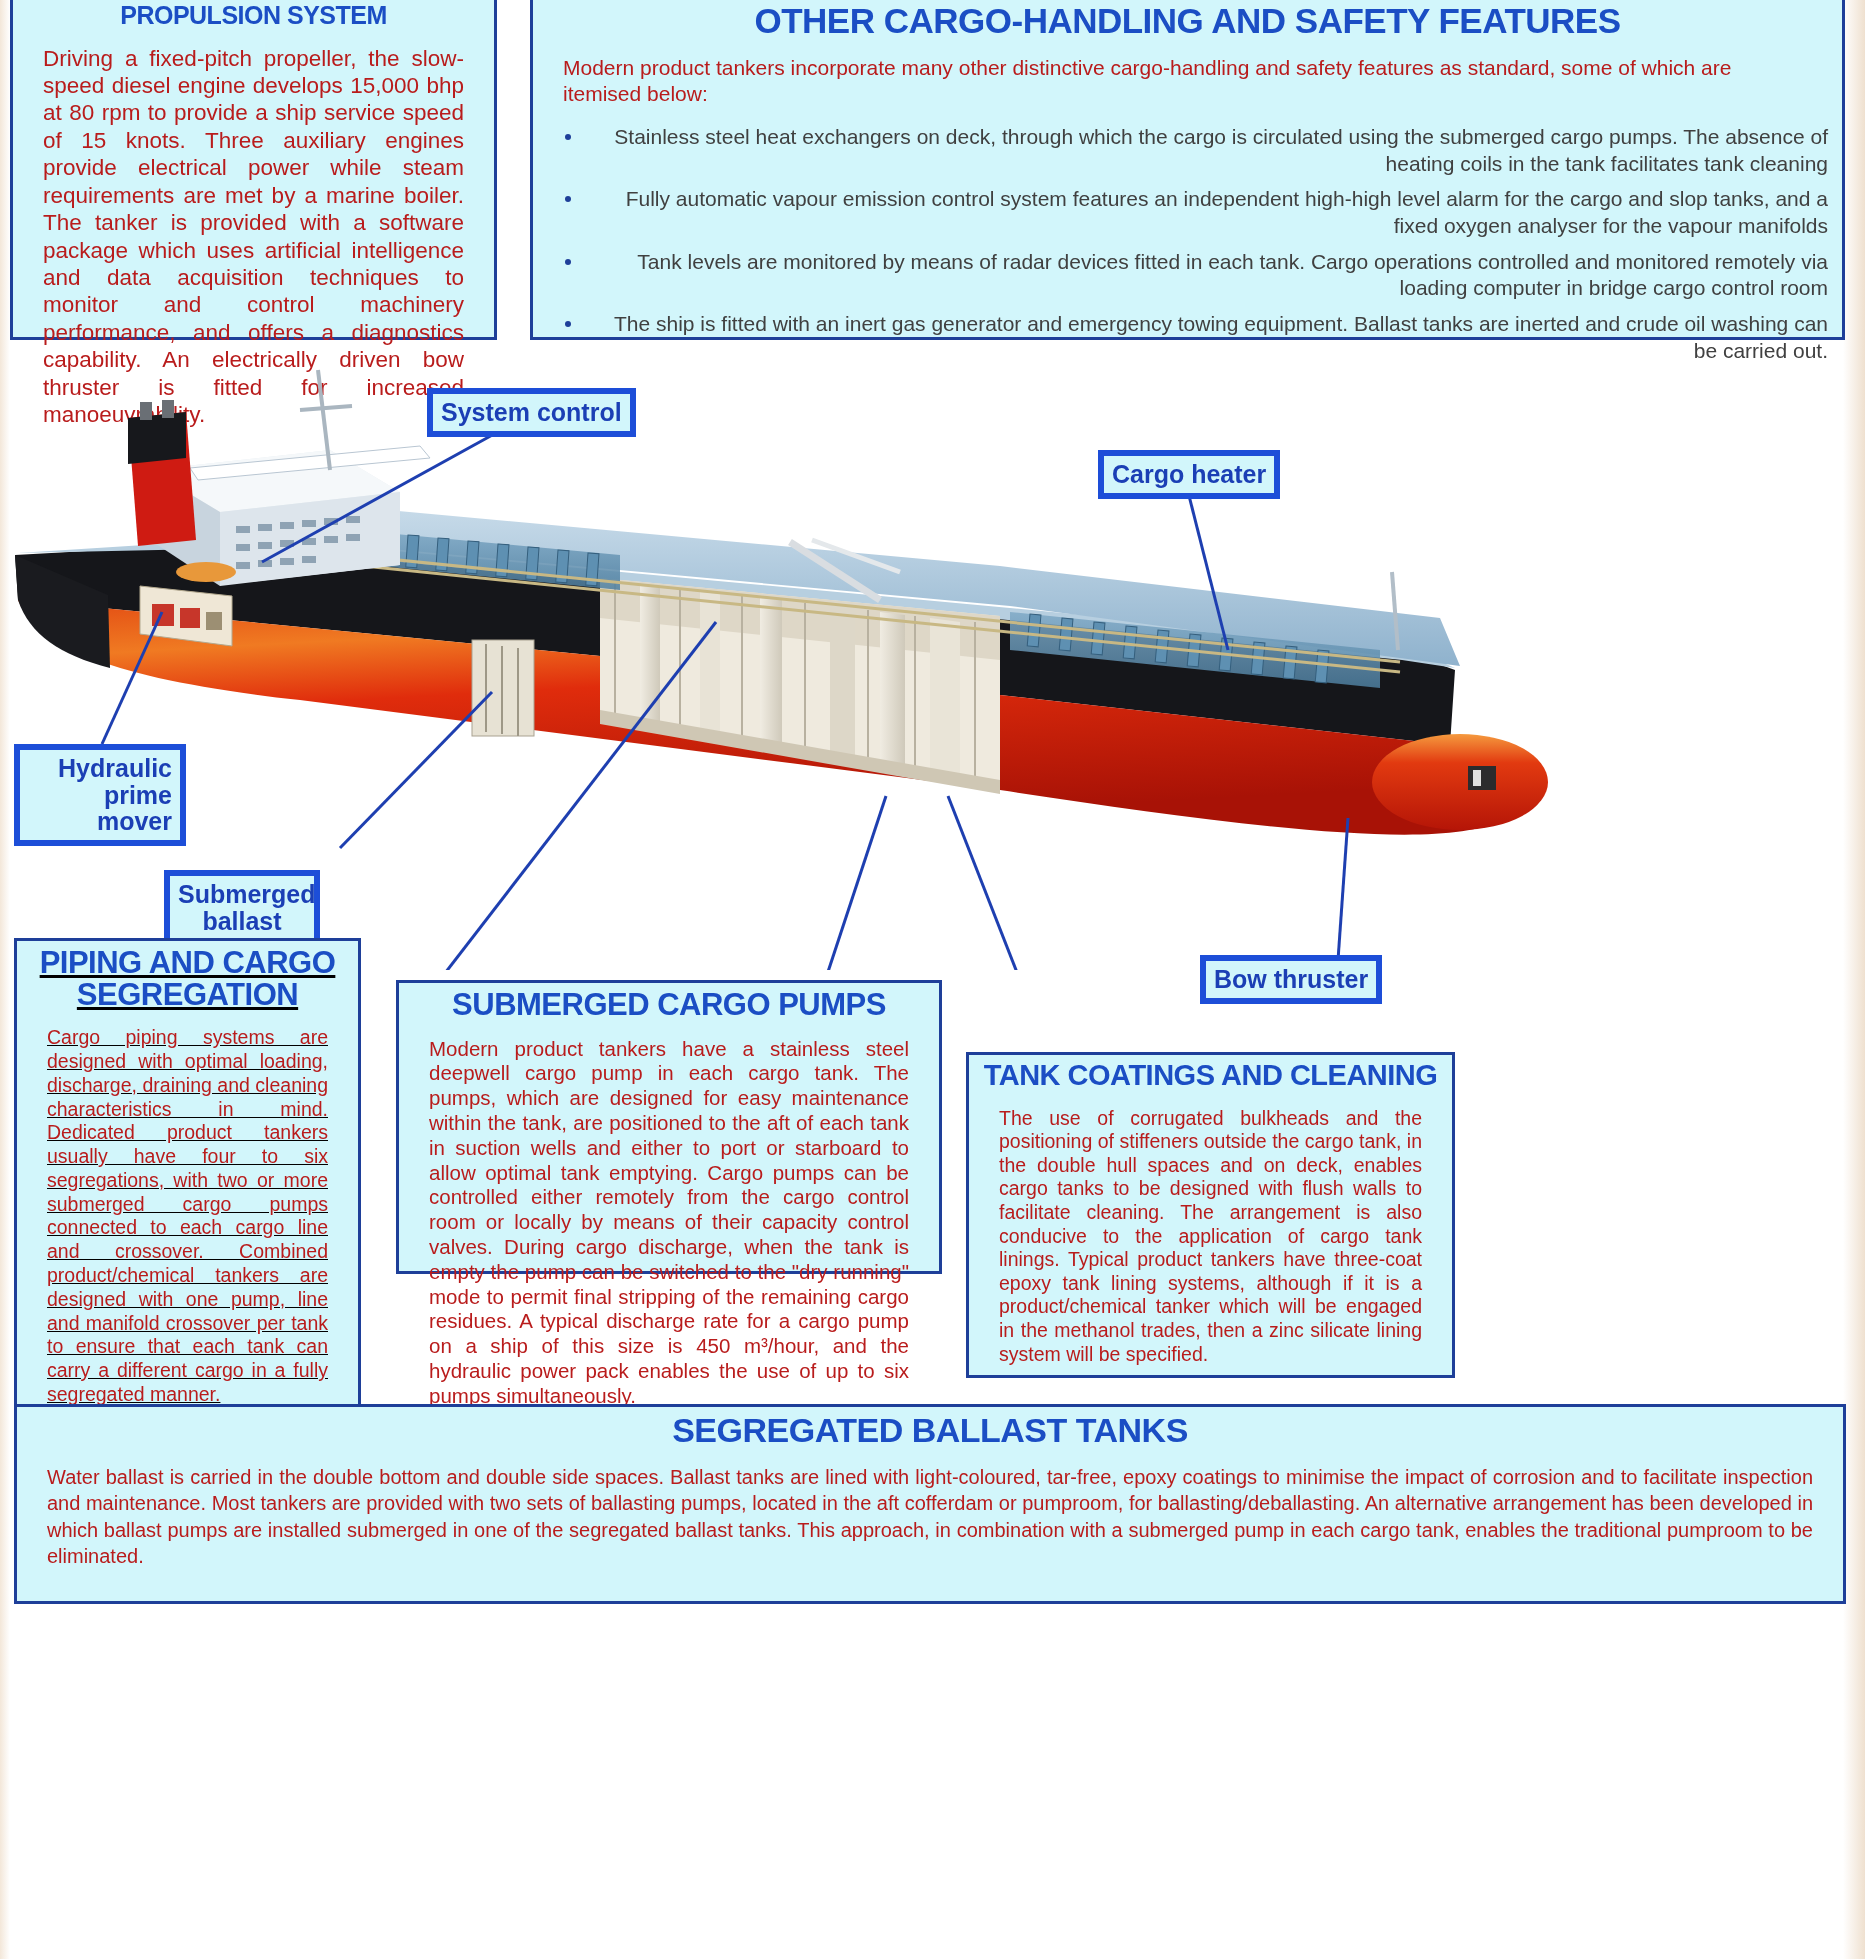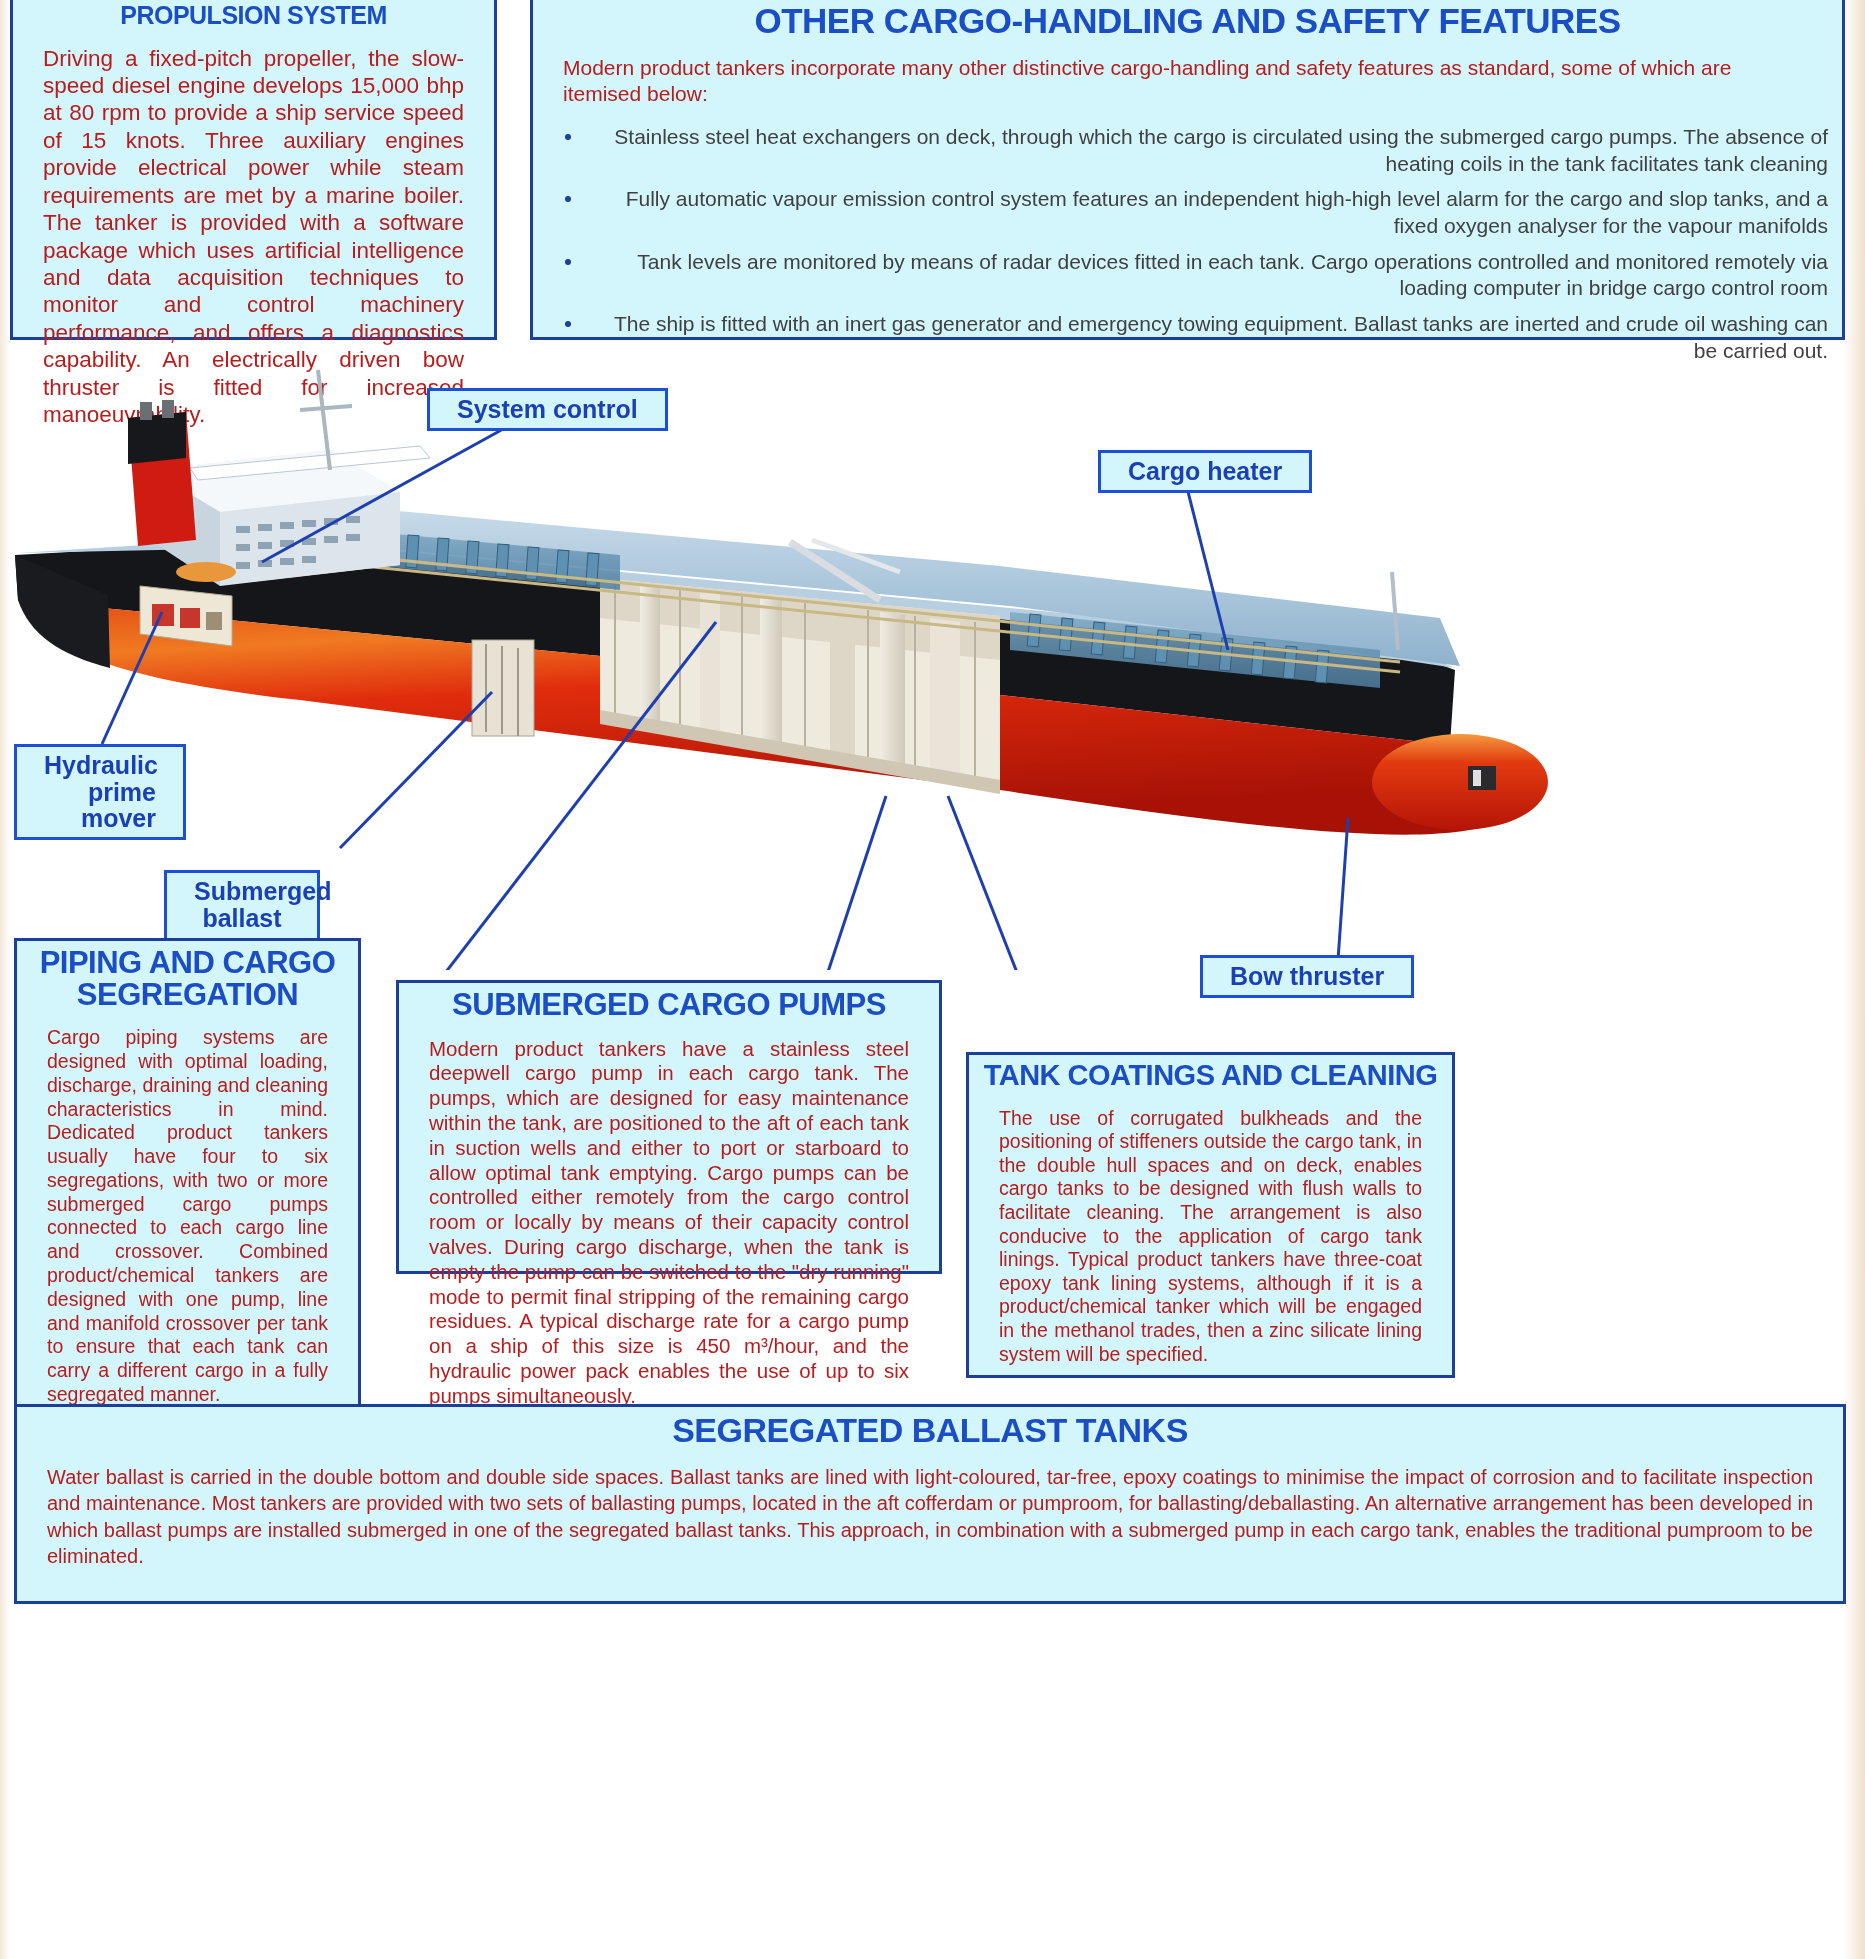--- a/index.html
+++ b/index.html
@@ -83,38 +83,38 @@
   #figure {
     position: absolute;
     left: 0; top: 350px; width: 1865px; height: 620px;
   }
   #shipcanvas { position: absolute; left: 0; top: 0; }
 
   
   .callout {
     position: absolute;
     background: #d2f6fb;
-    border: 3px solid #1d4ed8;
+    border: 6px solid #1d4ed8;
     color: #1b3fb5;
     font-weight: bold;
     font-size: 25px;
     line-height: 1.06;
     text-align: center;
-    padding: 5px 27px;
+    padding: 5px 8px;
     white-space: nowrap;
   }
   #callout-system-control { left: 427px; top: 388px; }
   #callout-cargo-heater   { left: 1098px; top: 450px; }
   #callout-hydraulic      { left: 14px;  top: 744px; white-space: normal; width: 172px; text-align: right; }
   #callout-ballast-pump   { left: 164px; top: 838px; white-space: normal; width: 156px; text-align: center; margin-top: 32px;}
   #callout-bow-thruster   { left: 1200px; top: 955px; }
 
   
   #panel-piping {
-    left: 14px; top: 938px; width: 347px; height: 531px;
+    left: 14px; top: 938px; width: 347px; height: 531px; text-decoration: underline;
   }
   #panel-piping .panel-title { font-size: 31px; }
   #panel-piping .panel-body { font-size: 19.5px; line-height: 1.22; }
 
   #panel-pumps {
     left: 396px; top: 980px; width: 546px; height: 294px;
   }
   #panel-pumps .panel-title { font-size: 31px; }
   #panel-pumps .panel-body { font-size: 20.5px; line-height: 1.21; }
 

